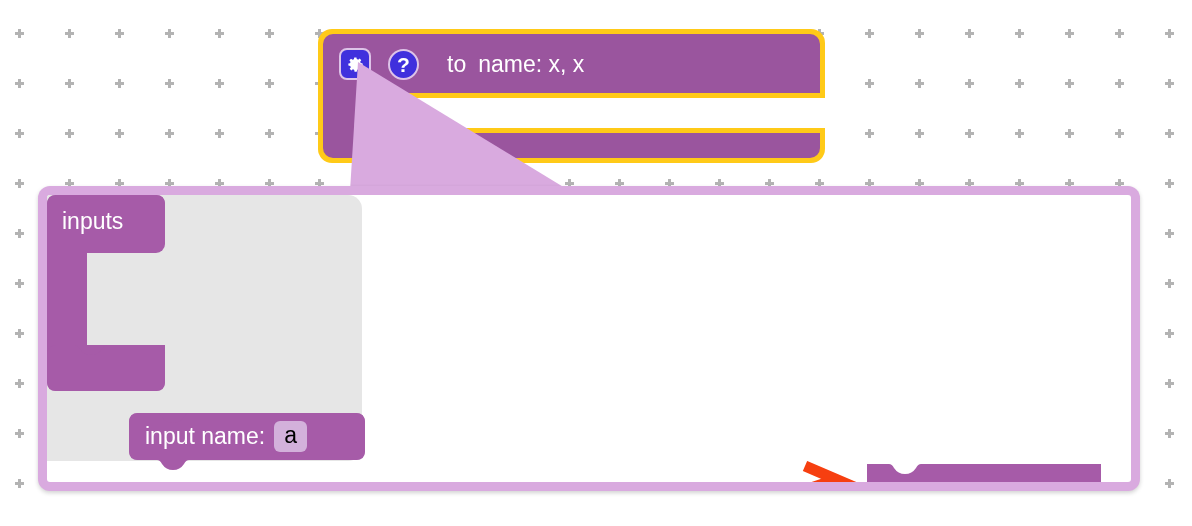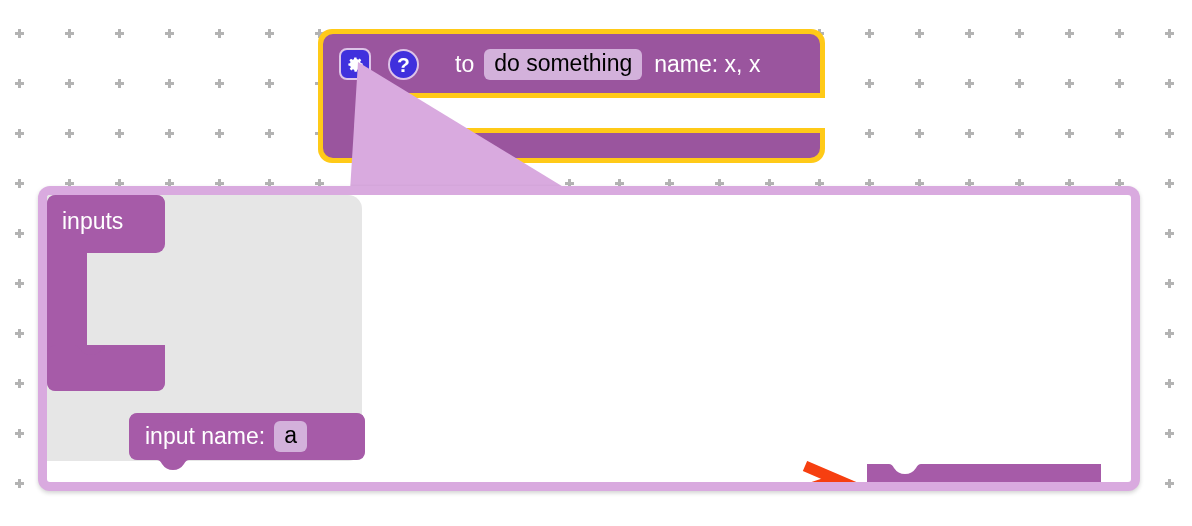--- a/index.html
+++ b/index.html
@@ -75,21 +75,21 @@
     display:flex;align-items:center;justify-content:center;
     margin-left:10px;
   }
   #help-icon-btn{
     width:31px;height:31px;border-radius:50%;background:#4030dd;
     border:2px solid #ddc3e8;box-sizing:border-box;
     display:flex;align-items:center;justify-content:center;
     margin-left:17px;
     color:#fff;font-size:21px;font-weight:bold;line-height:1;
   }
-  #def-label-to{margin-left:36px;}
+  #def-label-to{margin-left:28px;}
   #def-name-field{margin-left:10px;background:#d3b1db;}
   #def-params{margin-left:12px;}
 
   
   #bubble-tail{
     position:absolute;left:340px;top:56px;width:230px;height:135px;
     pointer-events:none;
   }
 
   
@@ -396,21 +396,20 @@
       <div id="gear-icon-btn">
         <svg width="19" height="19" viewBox="0 0 24 24" aria-hidden="true">
           <path fill="#ffffff" d="M12 8.2a3.8 3.8 0 1 0 0 7.6 3.8 3.8 0 0 0 0-7.6zm0 5.6a1.8 1.8 0 1 1 0-3.6 1.8 1.8 0 0 1 0 3.6z"></path>
           <path fill="#ffffff" d="M21 13.4v-2.8l-2.4-.4a6.9 6.9 0 0 0-.7-1.7l1.4-2-2-2-2 1.4a6.9 6.9 0 0 0-1.7-.7L13.2 3h-2.8l-.4 2.4a6.9 6.9 0 0 0-1.7.7l-2-1.4-2 2 1.4 2a6.9 6.9 0 0 0-.7 1.7L3 10.6v2.8l2.4.4c.16.6.4 1.17.7 1.7l-1.4 2 2 2 2-1.4c.53.3 1.1.54 1.7.7l.4 2.4h2.8l.4-2.4c.6-.16 1.17-.4 1.7-.7l2 1.4 2-2-1.4-2c.3-.53.54-1.1.7-1.7l2.4-.4z"></path>
         </svg>
       </div>
       <div id="help-icon-btn">
         <span>?</span>
       </div>
       <span id="def-label-to" class="block-text">to</span>
-      <span id="def-name-field" class="field">do something</span>
       <span id="def-params" class="block-text">name: x, x</span>
     </div>
   </div>
 
   <svg id="bubble-tail" viewBox="0 0 230 135">
     <path d="M18,6 L230,135 L10,135 Z" fill="#d9aadf"></path>
   </svg>
 
   <div id="mutator">
     <div id="mutator-canvas">

